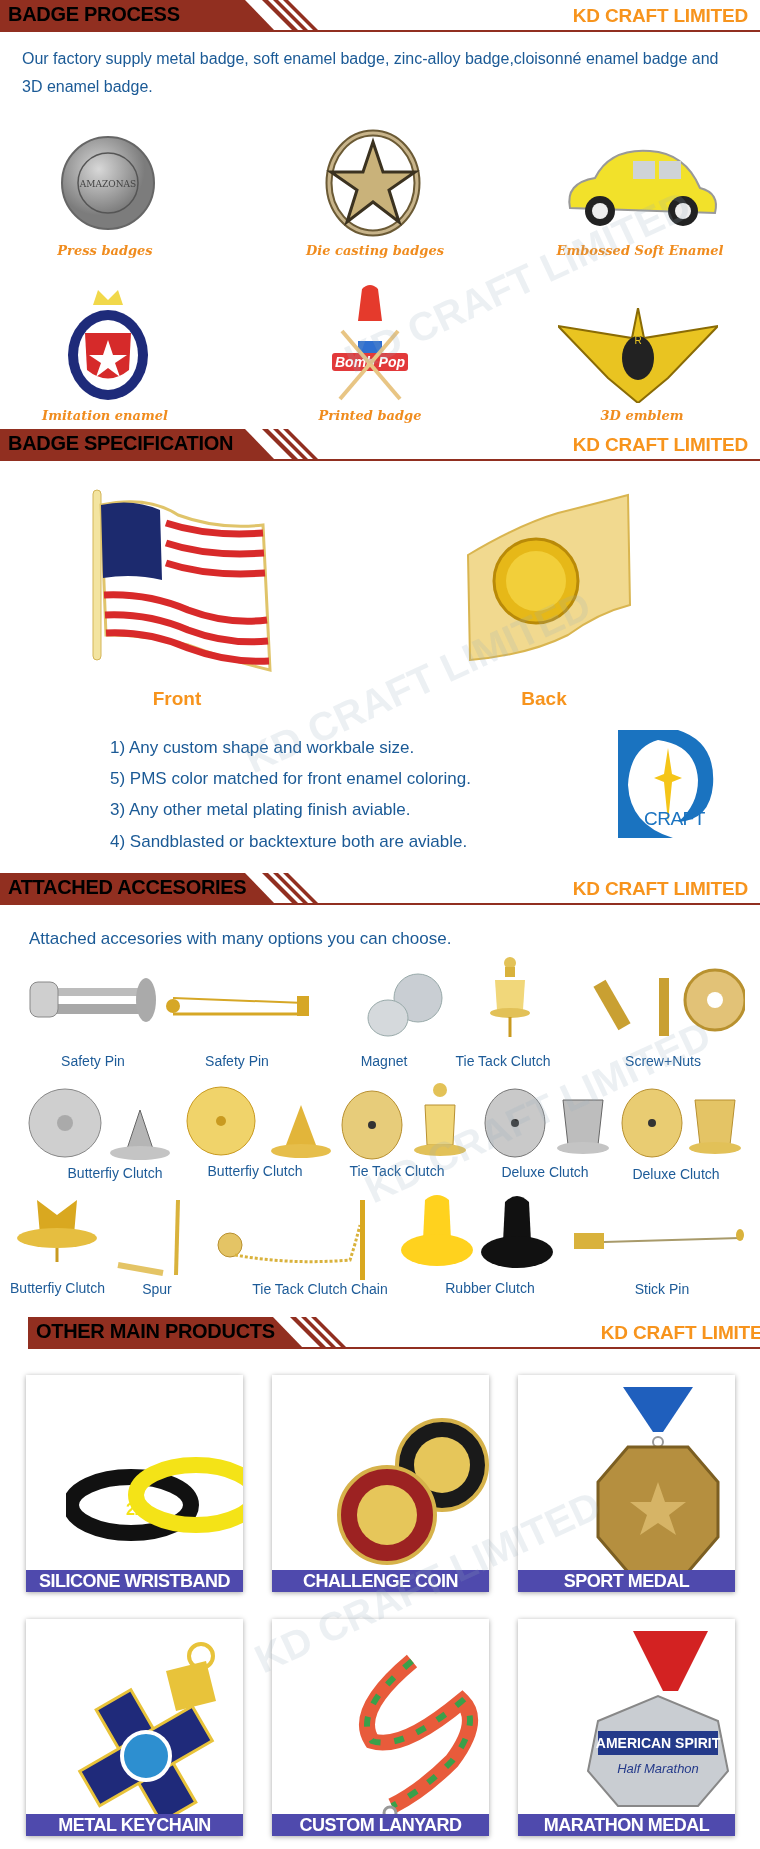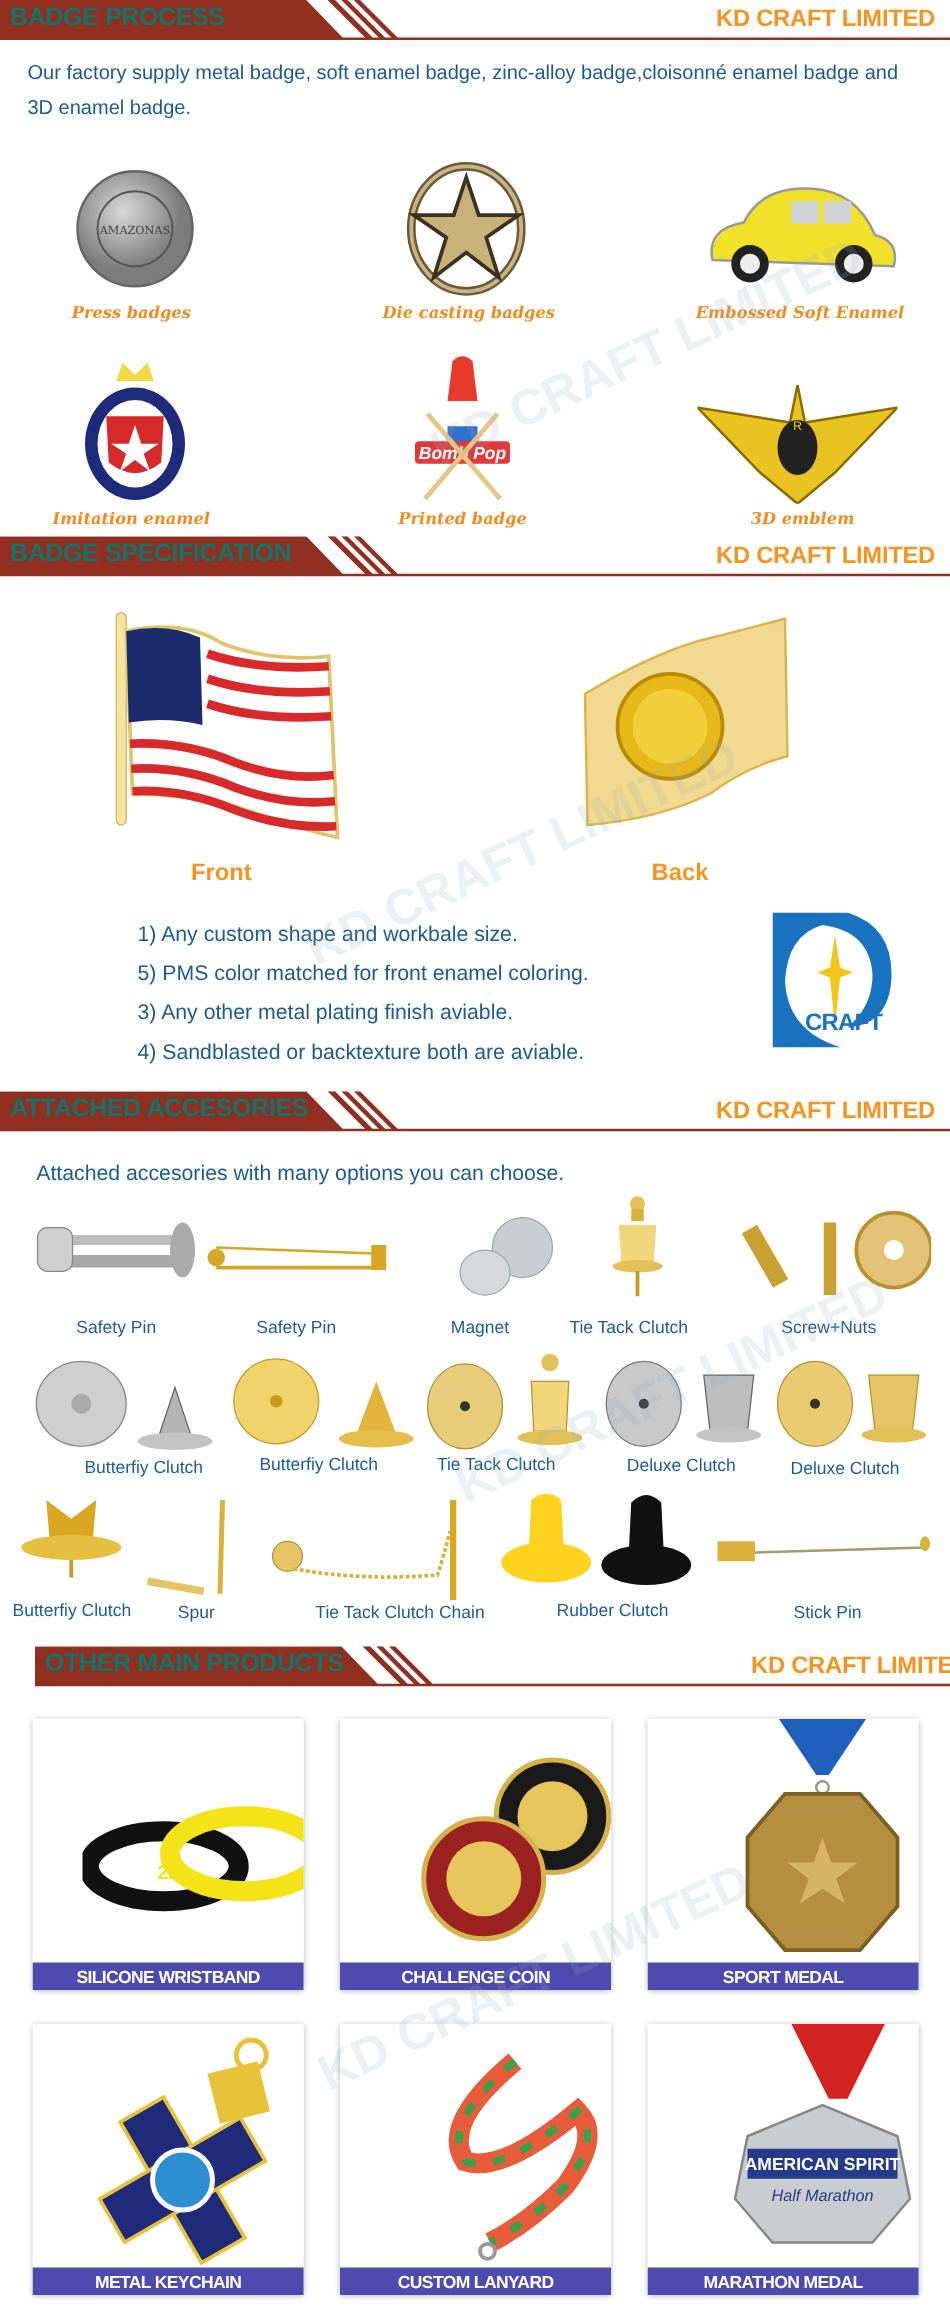--- a/index.html
+++ b/index.html
@@ -6,40 +6,40 @@
   html, body { width: 760px; height: 1849px; background: #ffffff; overflow: hidden; }
   body { position: relative; font-family: "Liberation Sans", sans-serif; }
   .abs { position: absolute; }
 
   
   .sec-header { position: absolute; left: 0; width: 760px; height: 33px; }
   .sec-header .bar { position: absolute; left: 0; top: 0; height: 31px; width: 300px; background: #912f20;
      clip-path: polygon(0 0, 245px 0, 275px 31px, 0 31px); }
   .sec-header .stripe { position: absolute; top: 0; height: 31px; width: 60px; }
   .sec-header .line { position: absolute; left: 0; right: 0; top: 30px; height: 2px; background: #912f20; }
-  .sec-header .title { position: absolute; left: 8px; top: 3px; color: #0f766e; font-weight: bold;
+  .sec-header .title { position: absolute; left: 8px; top: 3px; color: #000000; font-weight: bold;
      font-size: 20px; letter-spacing: -0.3px; white-space: nowrap; }
   .sec-header .brand { position: absolute; right: 12px; top: 5px; color: #f7941d; font-weight: bold;
      font-size: 19px; letter-spacing: -0.2px; white-space: nowrap; }
 
   .blue-text { color: #1b5a96; font-size: 16px; }
   .cap-orange { font-family: "DejaVu Serif", serif; font-weight: bold; font-style: italic; color: #f08c1e;
      font-size: 13px; text-align: center; white-space: nowrap; }
   .acc-label { color: #1d5b98; font-size: 14px; text-align: center; white-space: nowrap; }
 
   .badge-img { position: absolute; display: flex; align-items: center; justify-content: center; }
 
   .watermark { position: absolute; color: rgba(150,170,190,0.18); font-weight: bold; font-size: 40px;
      transform: rotate(-25deg); white-space: nowrap; pointer-events: none; }
 
   .card { position: absolute; width: 217px; height: 217px; background: #fff;
      box-shadow: 0 1px 5px rgba(0,0,0,0.35); overflow: hidden; }
-  .card .pic { position: absolute; left: 0; top: 0; width: 217px; height: 196px; display:flex; align-items:center; justify-content:center;padding-left:40px; }
+  .card .pic { position: absolute; left: 0; top: 12px; width: 217px; height: 196px; display:flex; align-items:center; justify-content:center;padding-left:40px; }
   .card .label { position: absolute; left: 0; bottom: 0; width: 217px; height: 22px; background: #4f4aad;
-     color: #fff; font-weight: bold; font-size: 14px; text-align: center; line-height: 22px; letter-spacing: -0.5px; }
+     color: #fff; font-weight: bold; font-size: 18px; text-align: center; line-height: 22px; letter-spacing: -0.5px; }
 </style>
 </head>
 <body>
 
 <div class="sec-header" style="top:0;">
   <div class="bar"></div>
   <svg class="stripe" style="left:262px;" width="60" height="31">
     <polygon points="0,0 6,0 37,31 31,31" fill="#912f20"></polygon>
     <polygon points="11,0 16,0 47,31 42,31" fill="#912f20"></polygon>
     <polygon points="21,0 26,0 57,31 52,31" fill="#912f20"></polygon>
@@ -160,21 +160,21 @@
 <div class="abs blue-text" style="left:110px; top:738px; font-size:17px;">1) Any custom shape and workbale size.</div>
 <div class="abs blue-text" style="left:110px; top:769px; font-size:17px;">5) PMS color matched for front enamel coloring.</div>
 <div class="abs blue-text" style="left:110px; top:800px; font-size:17px;">3) Any other metal plating finish aviable.</div>
 <div class="abs blue-text" style="left:110px; top:832px; font-size:17px;">4) Sandblasted or backtexture both are aviable.</div>
 
 <div class="abs" style="left:618px; top:730px; width:98px; height:108px;">
   <svg width="98" height="108" viewBox="0 0 98 108">
     <path d="M0,0 L60,0 Q98,12 95,55 Q92,90 60,92 Q80,75 80,50 Q78,15 40,10 Q12,18 10,55 Q12,95 55,108 L0,108 Z" fill="#1a73c0"></path>
     <polygon points="50,18 54,44 64,48 54,52 50,92 46,52 36,48 46,44" fill="#f5c518"></polygon>
   </svg>
-  <div class="abs" style="left:26px; top:78px; color:#1a73c0; font-weight:bold; font-size:19px; letter-spacing:-0.5px;">CRAFT</div>
+  <div class="abs" style="left:26px; top:78px; color:#1a73c0; font-weight:normal; font-size:19px; letter-spacing:-0.5px;">CRAFT</div>
 </div>
 
 <div class="watermark" style="left:230px; top:660px;">KD CRAFT LIMITED</div>
 
 <div class="sec-header" style="top:873px;">
   <div class="bar"></div>
   <svg class="stripe" style="left:262px;" width="60" height="31">
     <polygon points="0,0 6,0 37,31 31,31" fill="#912f20"></polygon>
     <polygon points="11,0 16,0 47,31 42,31" fill="#912f20"></polygon>
     <polygon points="21,0 26,0 57,31 52,31" fill="#912f20"></polygon>

